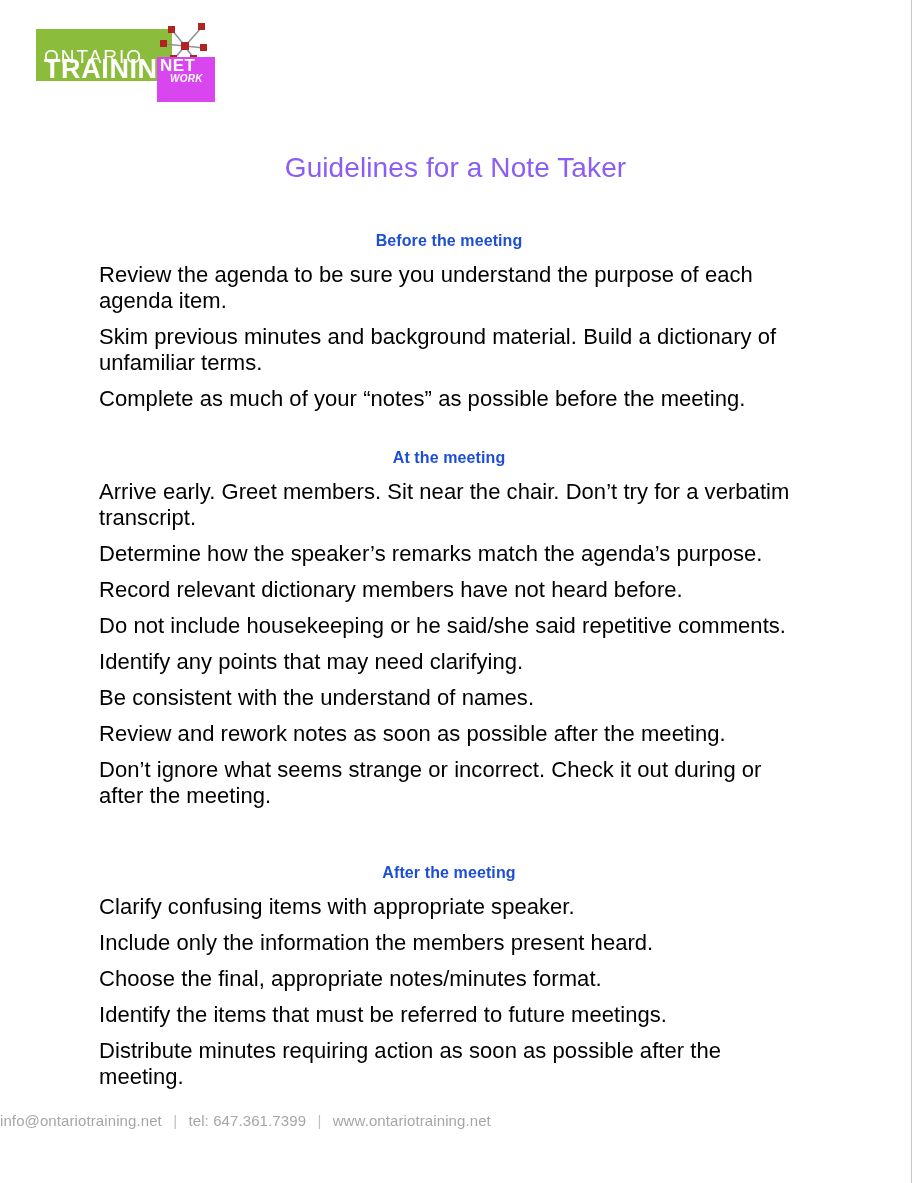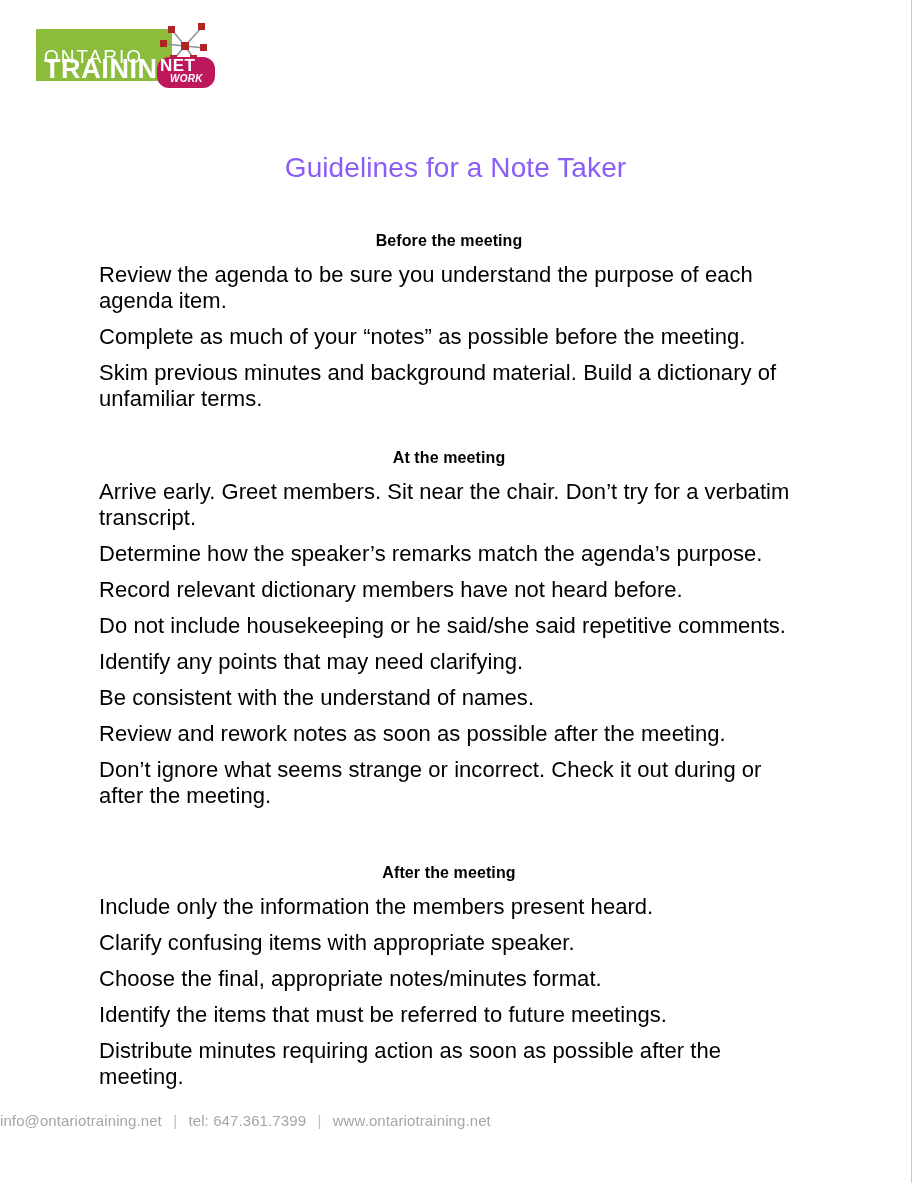--- a/index.html
+++ b/index.html
@@ -57,23 +57,22 @@
     font-weight: 700;
     letter-spacing: 0.6px;
     line-height: 23px;
     white-space: nowrap;
   }
   .logo-badge {
     position: absolute;
     left: 121px;
     top: 35px;
     width: 58px;
-    height: 31px;
-    background: #be185d;
-    border-radius: 12px;
+    height: 45px;
+    background: #d946ef;
   }
   .badge-net {
     position: absolute;
     left: 3px;
     top: 0px;
     color: #ffffff;
     font-size: 17px;
     font-weight: 700;
     letter-spacing: 0.5px;
     line-height: 17px;
@@ -114,21 +113,21 @@
     position: absolute;
     left: 99px;
     top: 232px;
     width: 700px;
   }
   .section {
     margin: 0 0 0 0;
   }
   .section-heading {
     text-align: center;
-    color: #000000;
+    color: #1d4ed8;
     font-size: 16px;
     font-weight: 700;
     margin: 0 0 12px 0;
     letter-spacing: 0.1px;
   }
   .section + .section {
     margin-top: 37px;
   }
   .section.gap-extra {
     margin-top: 55px;
@@ -197,40 +196,40 @@
     </div>
   </div>
 
   <div class="doc-title">Guidelines for a Note Taker</div>
 
   <div class="content">
 
     <div class="section">
       <div class="section-heading">Before the meeting</div>
       <p class="para">Review the agenda to be sure you understand the purpose of each agenda item.</p>
+      <p class="para">Skim previous minutes and background material. Build a dictionary of unfamiliar terms.</p>
       <p class="para">Complete as much of your “notes” as possible before the meeting.</p>
-      <p class="para">Skim previous minutes and background material. Build a dictionary of unfamiliar terms.</p>
     </div>
 
     <div class="section">
       <div class="section-heading">At the meeting</div>
       <p class="para">Arrive early. Greet members. Sit near the chair. Don’t try for a verbatim transcript.</p>
       <p class="para">Determine how the speaker’s remarks match the agenda’s purpose.</p>
       <p class="para">Record relevant dictionary members have not heard before.</p>
       <p class="para">Do not include housekeeping or he said/she said repetitive comments.</p>
       <p class="para">Identify any points that may need clarifying.</p>
       <p class="para">Be consistent with the understand of names.</p>
       <p class="para">Review and rework notes as soon as possible after the meeting.</p>
       <p class="para">Don’t ignore what seems strange or incorrect. Check it out during or after the meeting.</p>
     </div>
 
     <div class="section gap-extra">
       <div class="section-heading">After the meeting</div>
+      <p class="para">Clarify confusing items with appropriate speaker.</p>
       <p class="para">Include only the information the members present heard.</p>
-      <p class="para">Clarify confusing items with appropriate speaker.</p>
       <p class="para">Choose the final, appropriate notes/minutes format.</p>
       <p class="para">Identify the items that must be referred to future meetings.</p>
       <p class="para">Distribute minutes requiring action as soon as possible after the meeting.</p>
     </div>
 
   </div>
 
   <div class="footer">
     <span>info@ontariotraining.net</span>
     <span class="sep">|</span>

